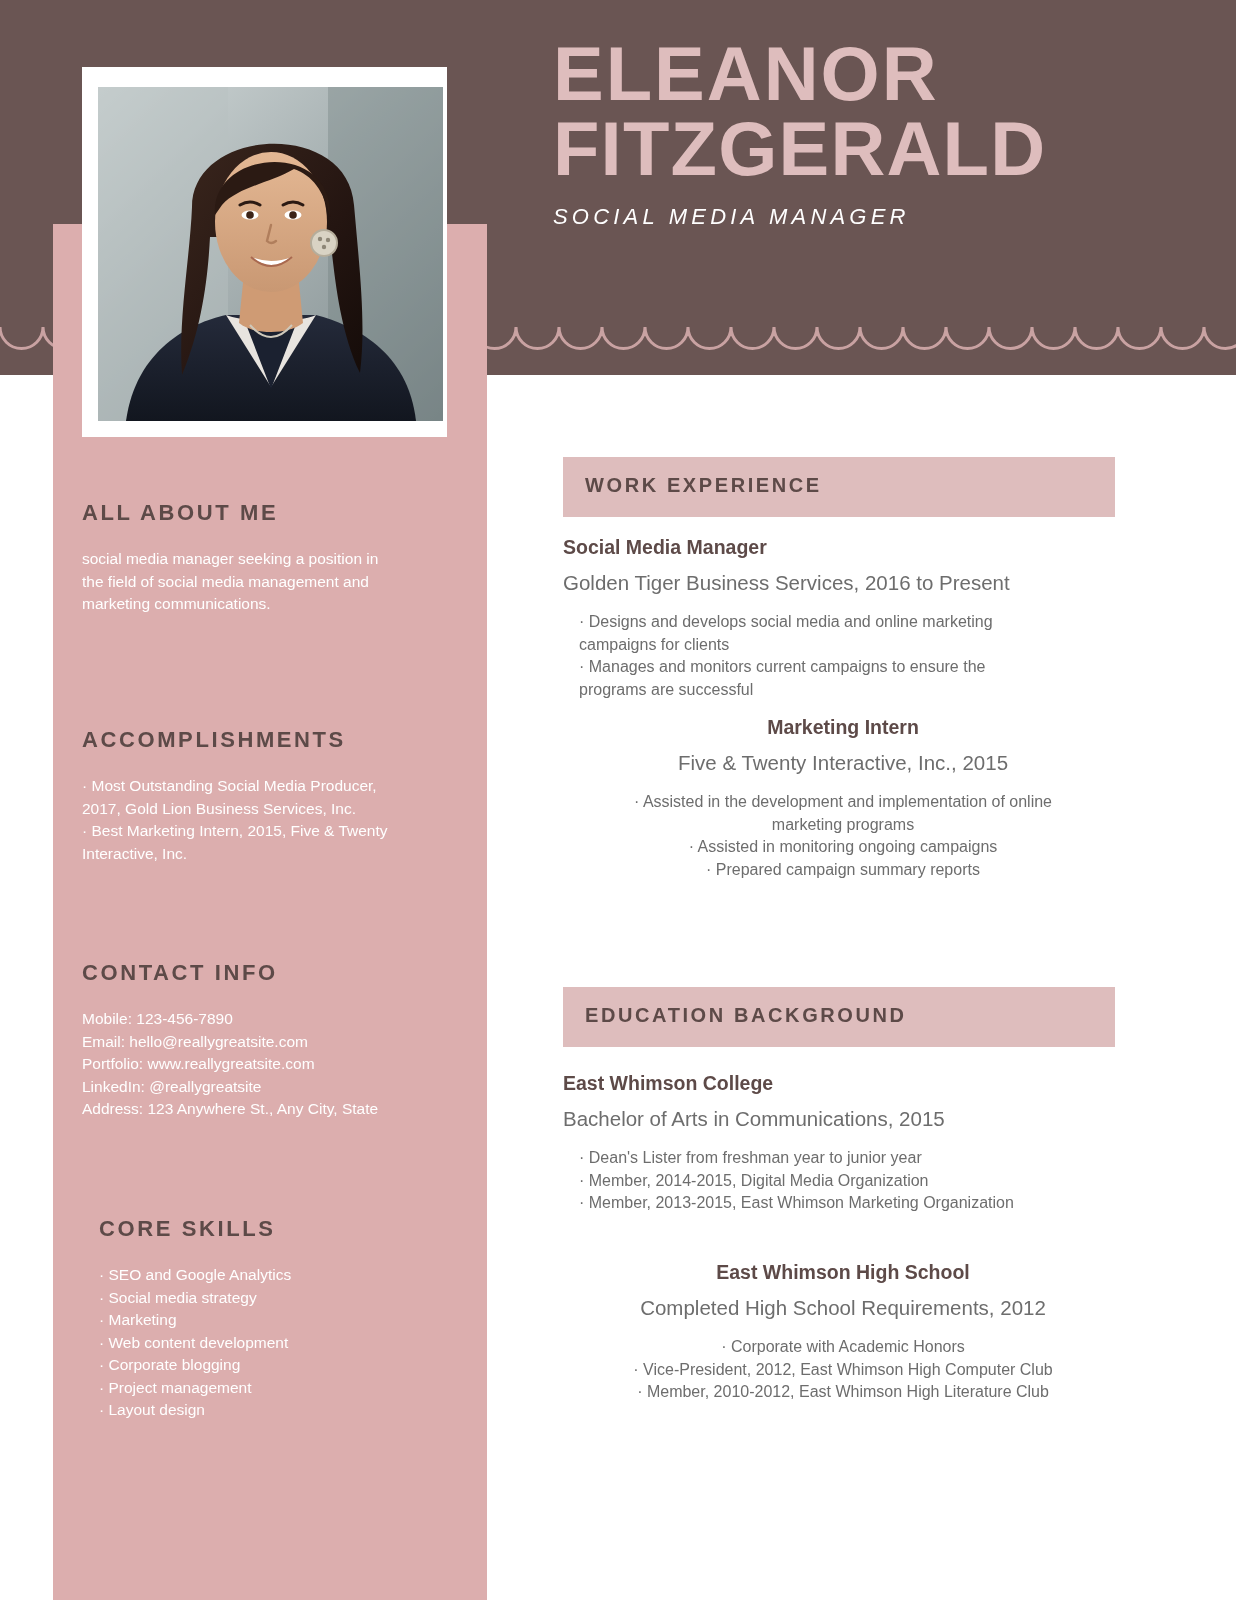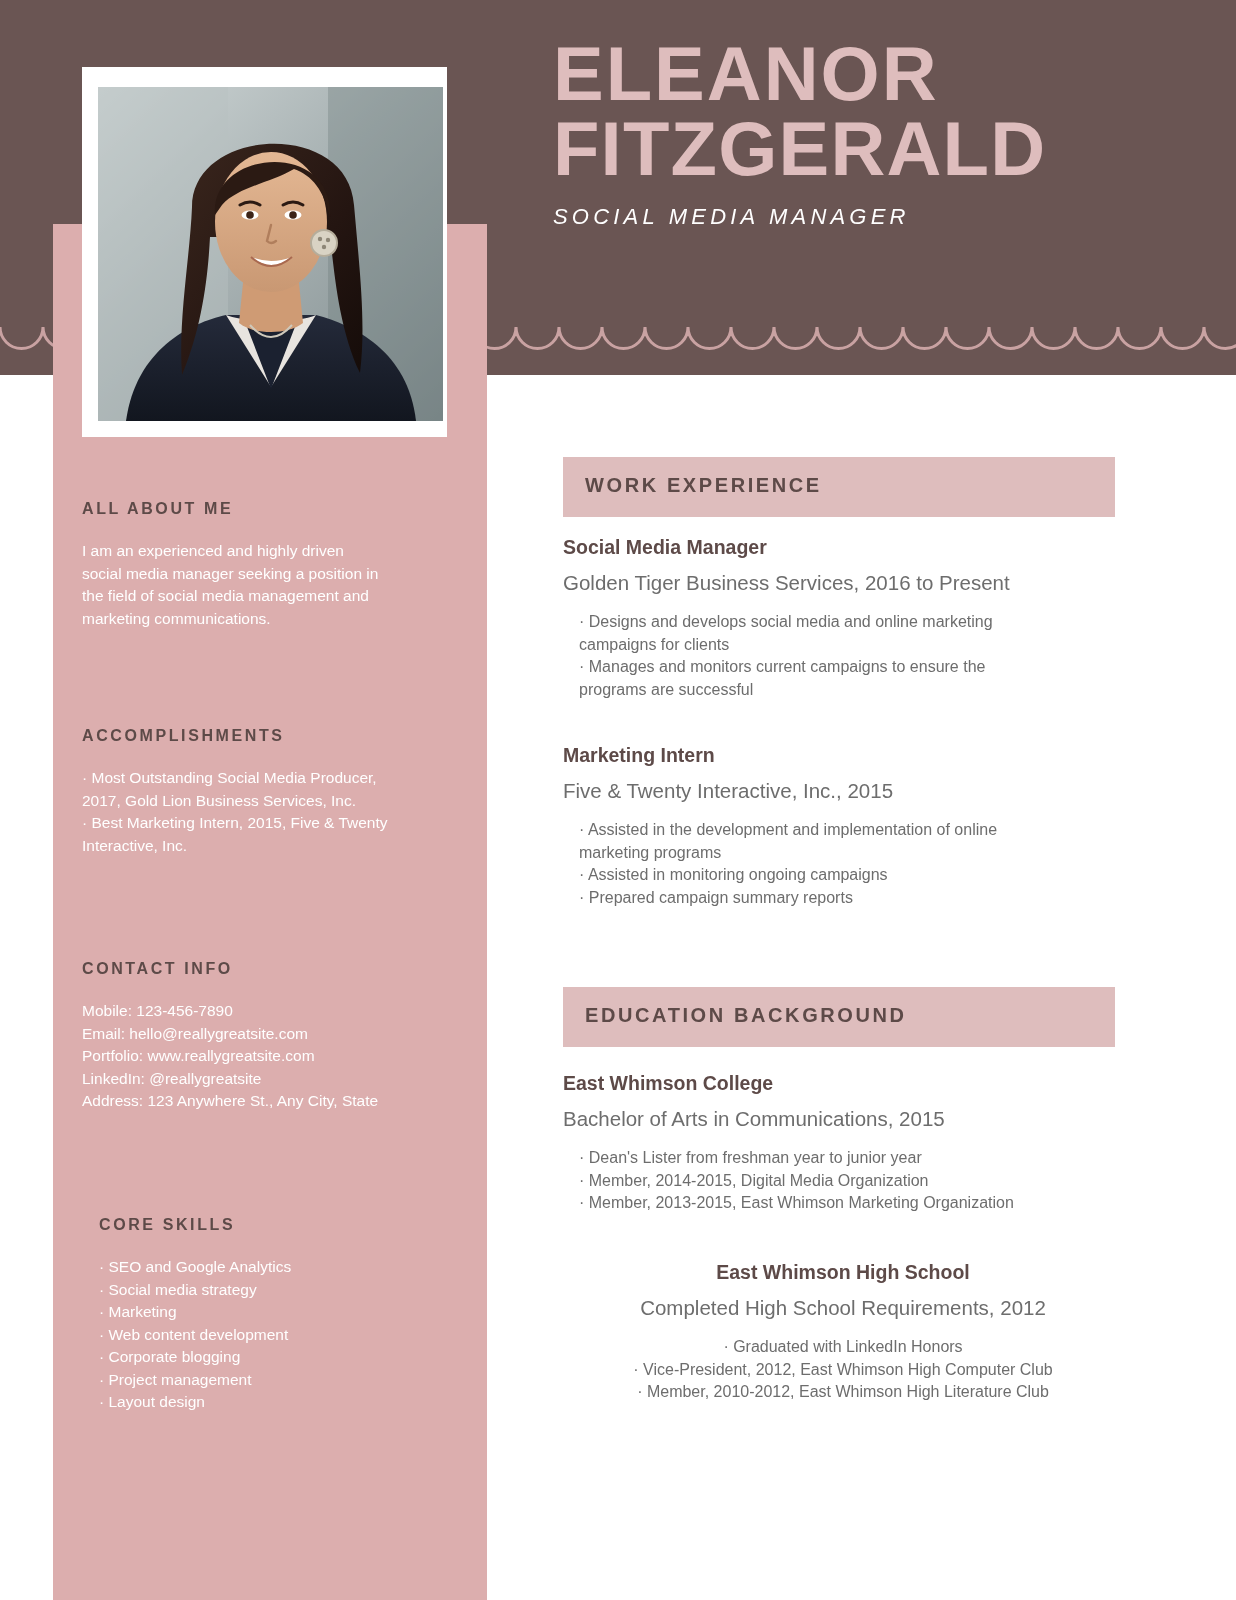--- a/index.html
+++ b/index.html
@@ -89,21 +89,21 @@
     top: 20px;
     width: 345px;
     height: 334px;
     overflow: hidden;
     background: #9aa3a4;
   }
   .photo-svg { display: block; width: 100%; height: 100%; }
 
   .side-section { position: absolute; left: 82px; width: 360px; }
   .side-heading {
-    font-size: 16px;
+    font-size: 22px;
     font-weight: bold;
     letter-spacing: 2.6px;
     color: #5d4a48;
     margin: 0 0 22px 0;
   }
   .side-body {
     font-size: 15.5px;
     line-height: 22.5px;
     color: #ffffff;
     font-weight: 300;
@@ -152,21 +152,21 @@
   .entry-bullets {
     font-size: 16px;
     line-height: 22.5px;
     font-weight: 300;
     color: #6d6d6d;
     margin: 16px;
   }
   .entry-bullets .ln { display: block; }
 
   #entry-work-0 { top: 536px; }
-  #entry-work-1 { top: 744px; }
+  #entry-work-1 { top: 716px; text-align: center; }
   #entry-edu-0  { top: 1072px; }
   #entry-edu-1  { top: 1261px; text-align: center; }
 </style>
 </head>
 <body>
 
 <div id="resume">
 
   <div class="header-band">
     <svg class="scallop" viewBox="0 0 1236 34" preserveAspectRatio="none" aria-hidden="true">
@@ -239,21 +239,20 @@
         <circle cx="226" cy="160" r="2.2" fill="#8d8676"></circle>
 
         <path d="M152 238 Q173 262 194 238" stroke="#cfc9bb" stroke-width="2" fill="none"></path>
       </svg>
     </div>
   </div>
 
   <div class="side-section" id="sec-about">
     <div class="side-heading">ALL ABOUT ME</div>
     <div class="side-body">
-      <span class="ln">I am an experienced and highly driven</span>
       <span class="ln">social media manager seeking a position in</span>
       <span class="ln">the field of social media management and</span>
       <span class="ln">marketing communications.</span>
     </div>
   </div>
 
   <div class="side-section" id="sec-accomp">
     <div class="side-heading">ACCOMPLISHMENTS</div>
     <div class="side-body">
       <span class="ln">· Most Outstanding Social Media Producer,</span>
@@ -324,19 +323,19 @@
       <span class="ln">· Dean's Lister from freshman year to junior year</span>
       <span class="ln">· Member, 2014-2015, Digital Media Organization</span>
       <span class="ln">· Member, 2013-2015, East Whimson Marketing Organization</span>
     </div>
   </div>
 
   <div class="entry" id="entry-edu-1">
     <div class="entry-title">East Whimson High School</div>
     <div class="entry-sub">Completed High School Requirements, 2012</div>
     <div class="entry-bullets">
-      <span class="ln">· Graduated with LinkedIn Honors</span>
+      <span class="ln">· Corporate with Academic Honors</span>
       <span class="ln">· Vice-President, 2012, East Whimson High Computer Club</span>
       <span class="ln">· Member, 2010-2012, East Whimson High Literature Club</span>
     </div>
   </div>
 
 </div>
 
 </body></html>

